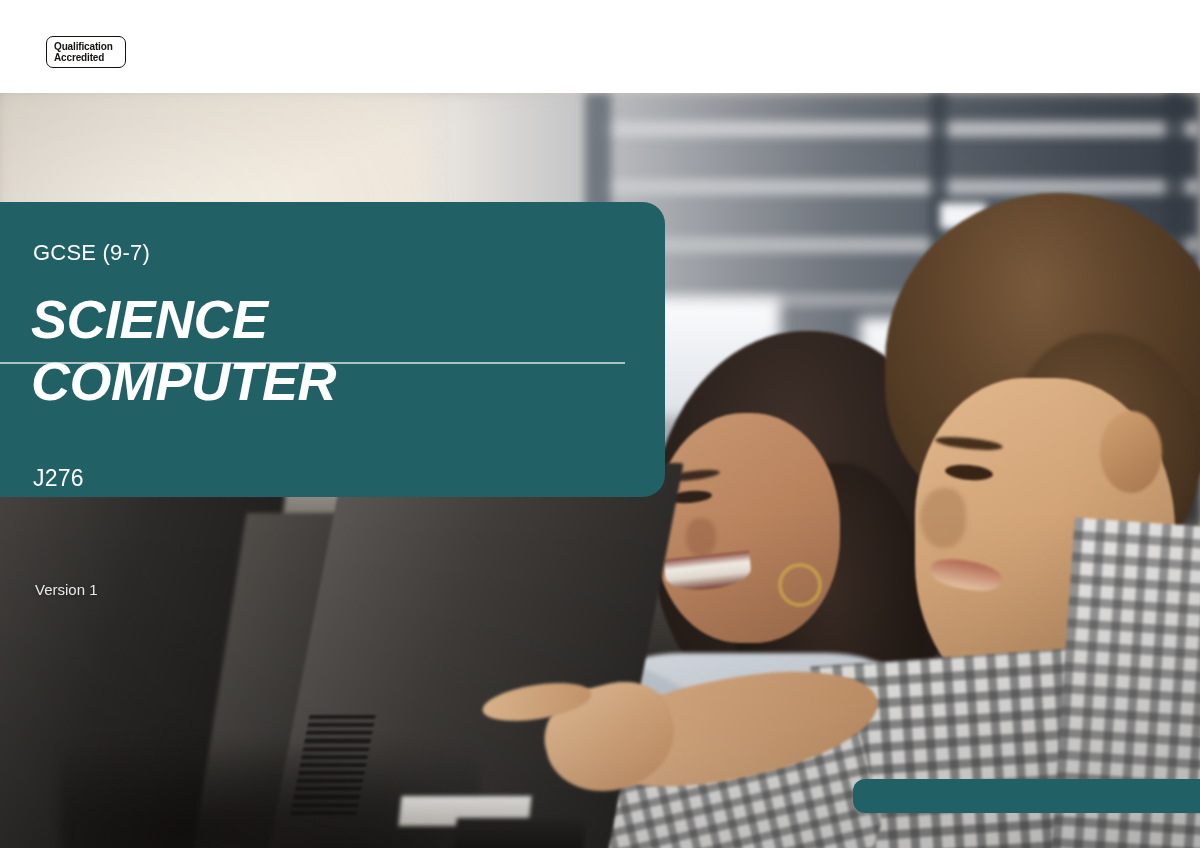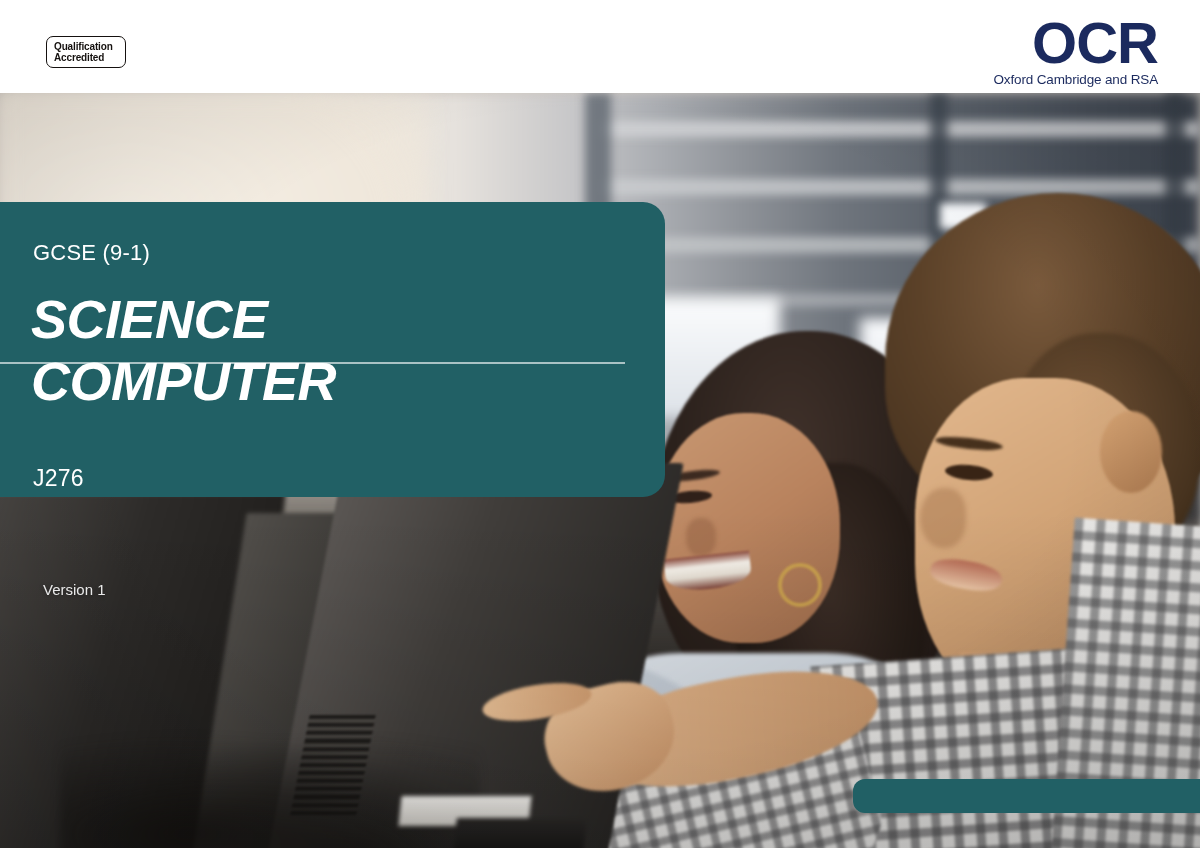--- a/index.html
+++ b/index.html
@@ -445,21 +445,21 @@
     font-size: 28px;
     font-weight: bold;
     line-height: 34px;
     color: #ffffff;
     letter-spacing: -0.2px;
     text-shadow: 0 1px 4px rgba(0,0,0,0.35);
     z-index: 30;
   }
   .doc-version {
     position: absolute;
-    left: 43px;
+    left: 35px;
     top: 580px;
     font-size: 15px;
     line-height: 20px;
     color: #e9e9e9;
     text-shadow: 0 1px 4px rgba(0,0,0,0.4);
     z-index: 30;
   }
 
   
   .accent-bar {
@@ -534,28 +534,24 @@
     <div class="photo-layer finger"></div>
 
     <div class="photo-layer photo-vignette"></div>
   </div>
 
   <div class="header-band">
     <div class="accred-badge">
       <span class="line">Qualification</span>
       <span class="line">Accredited</span>
     </div>
-    <div class="ocr-logo">
-      <div class="mark">OCR</div>
-      <div class="strap">Oxford Cambridge and RSA</div>
-    </div>
   </div>
 
   <div class="title-block"></div>
-  <div class="qualification-level">GCSE (9-1)</div>
+  <div class="qualification-level">GCSE (9-7)</div>
   <div class="subject-title">
     <div class="ln">SCIENCE</div>
     <div class="ln">COMPUTER</div>
   </div>
   <div class="title-rule"></div>
   <div class="spec-code">J276</div>
 
   <div class="doc-version">Version 1</div>
 
   <div class="accent-bar"></div>

